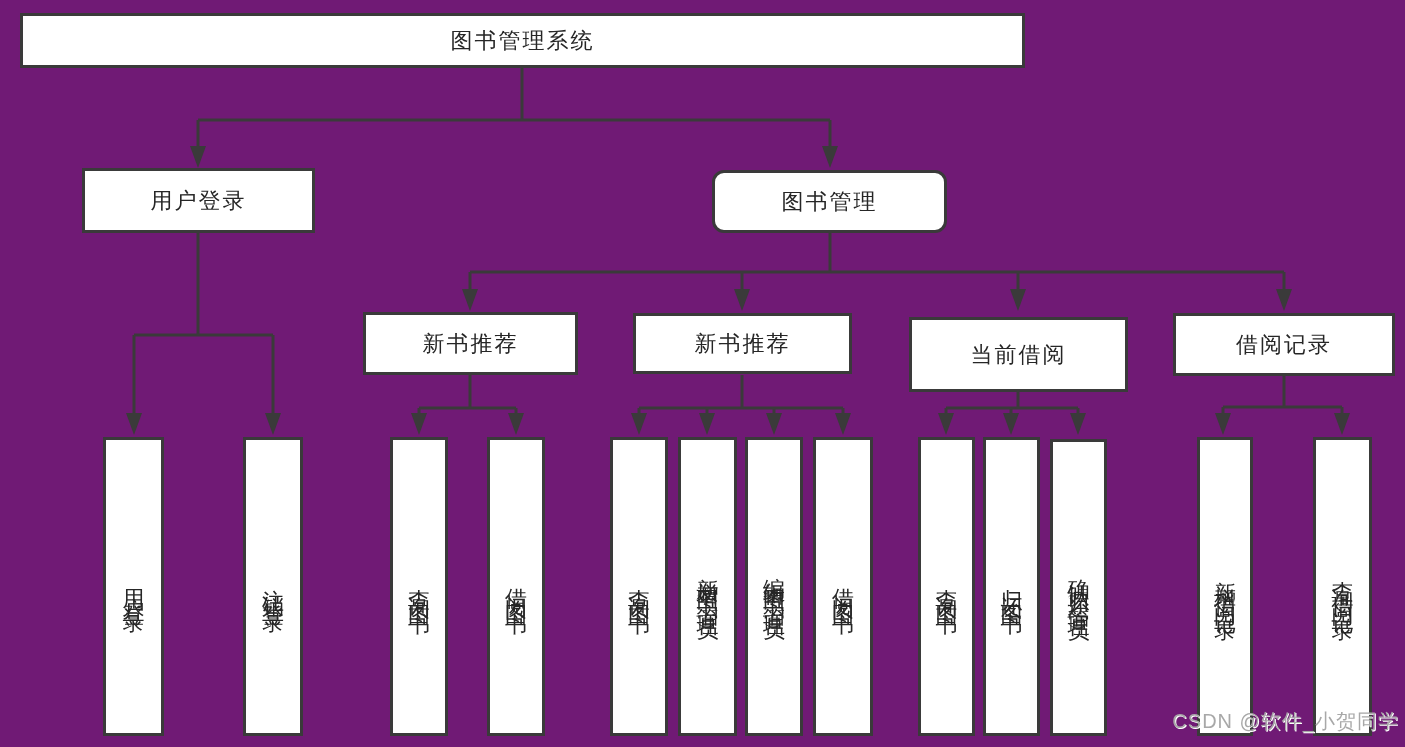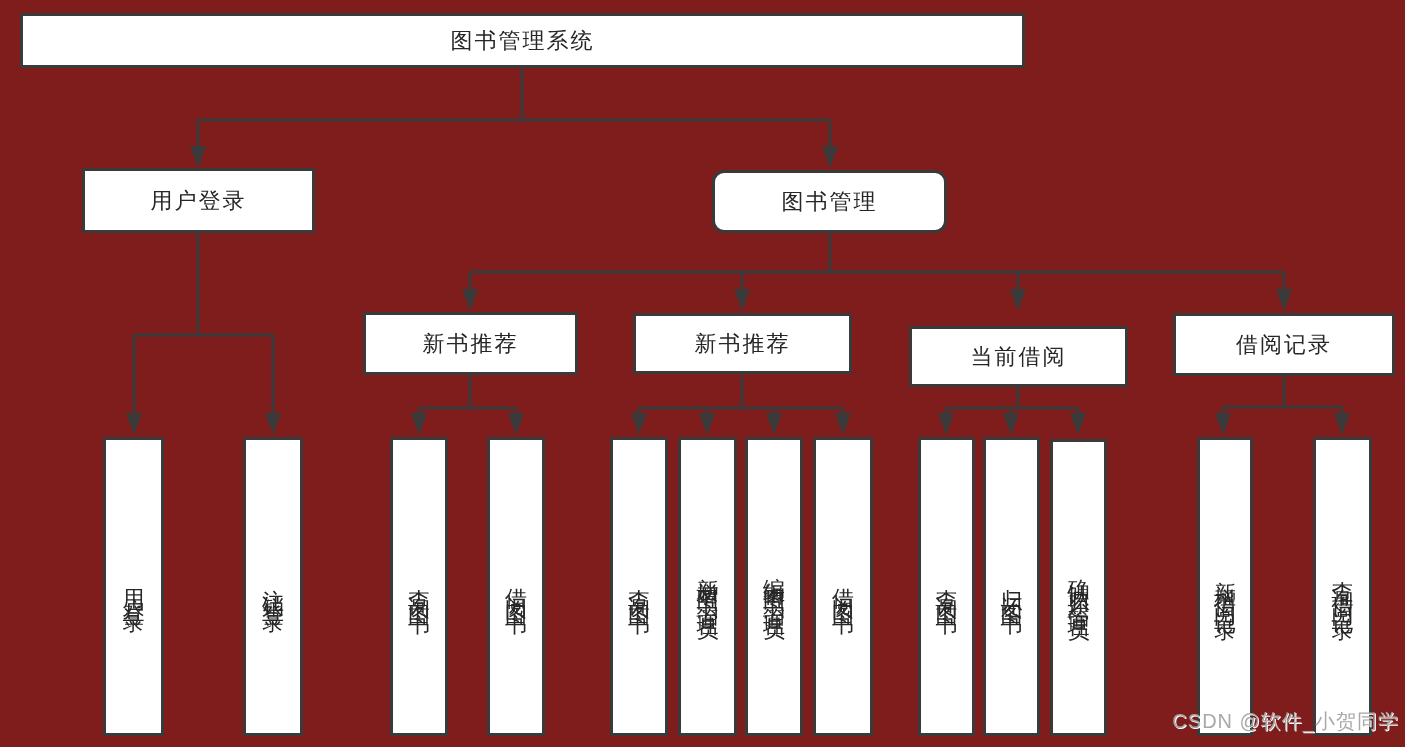--- a/index.html
+++ b/index.html
@@ -1,20 +1,20 @@
 <!DOCTYPE html>
 <html><head>
 <meta charset="utf-8">
 <style>
   html, body { margin: 0; padding: 0; background: #ffffff; }
   .canvas {
     position: relative;
     width: 1405px;
     height: 747px;
-    background: #7f1d1d;
+    background: #701a75;
     font-family: "Liberation Sans", sans-serif;
     overflow: hidden;
   }
   .edges {
     position: absolute;
     left: 0; top: 0;
     width: 1405px; height: 747px;
     z-index: 1;
   }
   .box {
@@ -145,21 +145,21 @@
   <div class="box" style="left:712px; top:170px; width:235px; height:63px;border-radius:12px;">
     <span class="hlabel">图书管理</span>
   </div>
 
   <div class="box" style="left:363px; top:312px; width:215px; height:63px;">
     <span class="hlabel">新书推荐</span>
   </div>
   <div class="box" style="left:633px; top:313px; width:219px; height:61px;">
     <span class="hlabel">新书推荐</span>
   </div>
-  <div class="box" style="left:909px; top:326px; width:219px; height:61px;">
+  <div class="box" style="left:909px; top:317px; width:219px; height:75px;">
     <span class="hlabel">当前借阅</span>
   </div>
   <div class="box" style="left:1173px; top:313px; width:222px; height:63px;">
     <span class="hlabel">借阅记录</span>
   </div>
 
   <div class="box" style="left:103px; top:437px; width:61px; height:299px;">
     <span class="vlabel">用户登录</span>
   </div>
   <div class="box" style="left:243px; top:437px; width:60px; height:299px;">

